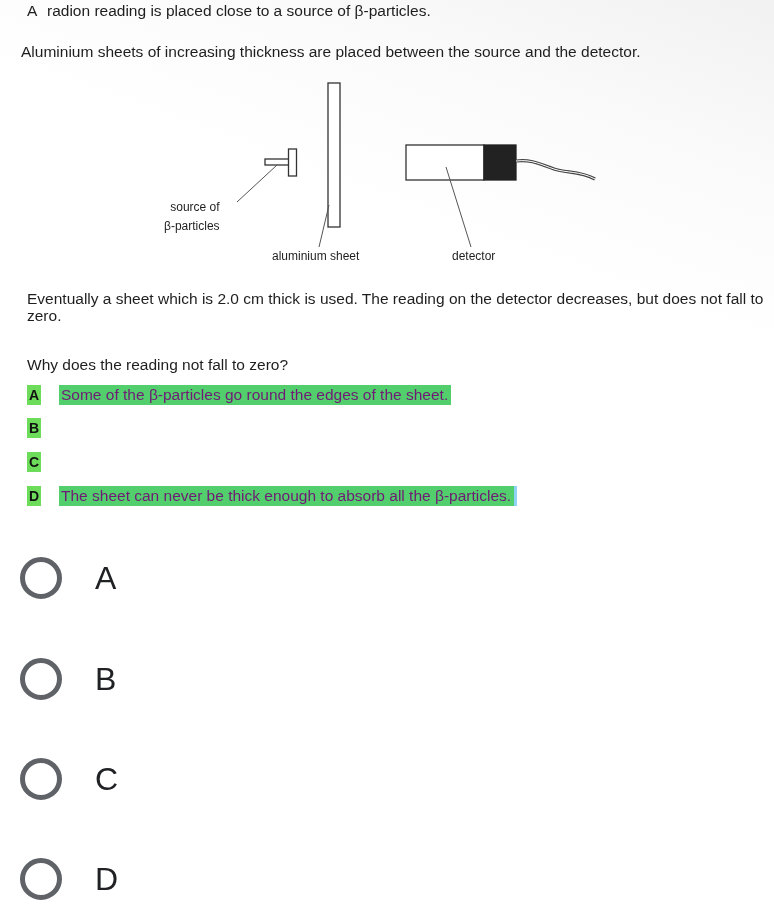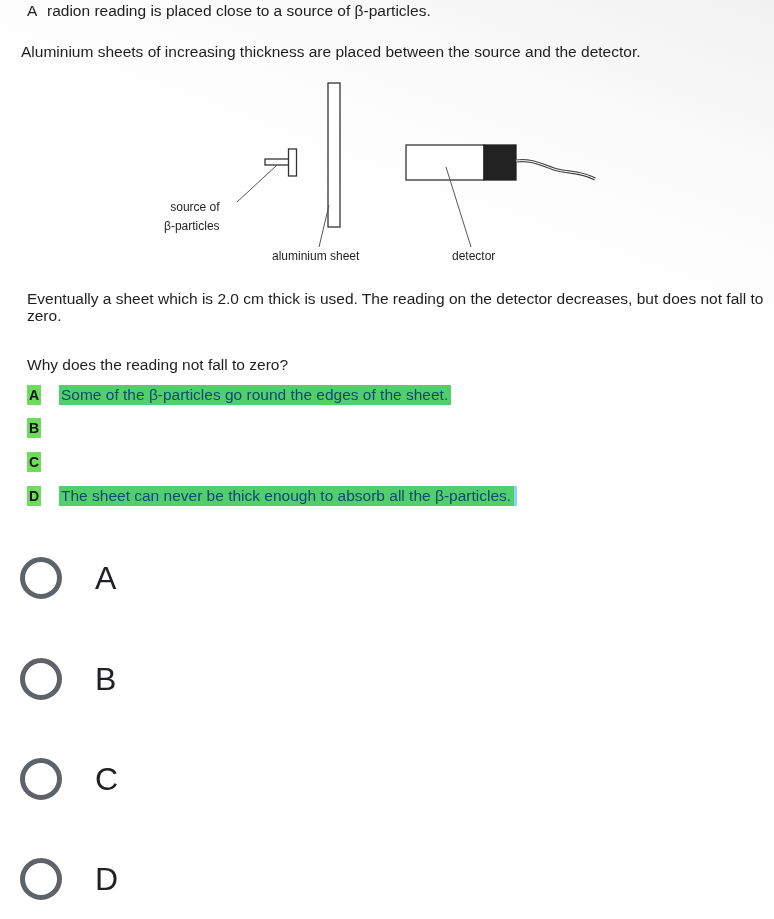--- a/index.html
+++ b/index.html
@@ -72,21 +72,21 @@
       text-align: center;
       background: #6cdc5a;
       color: #111;
       margin-right: 18px;
     }
     .option-text {
       background: #52cf6c;
       font-size: 15.5px;
       line-height: 20px;
       padding: 0 3px 0 2px;
-      color: #0c4a6e;
+      color: #701a75;
       white-space: nowrap;
     }
     .option-text.caret { box-shadow: 3px 0 0 #8fd3f5; }
 
     .answer-row {
       position: absolute;
       left: 20px;
       height: 56px;
       display: flex;
       align-items: center;

